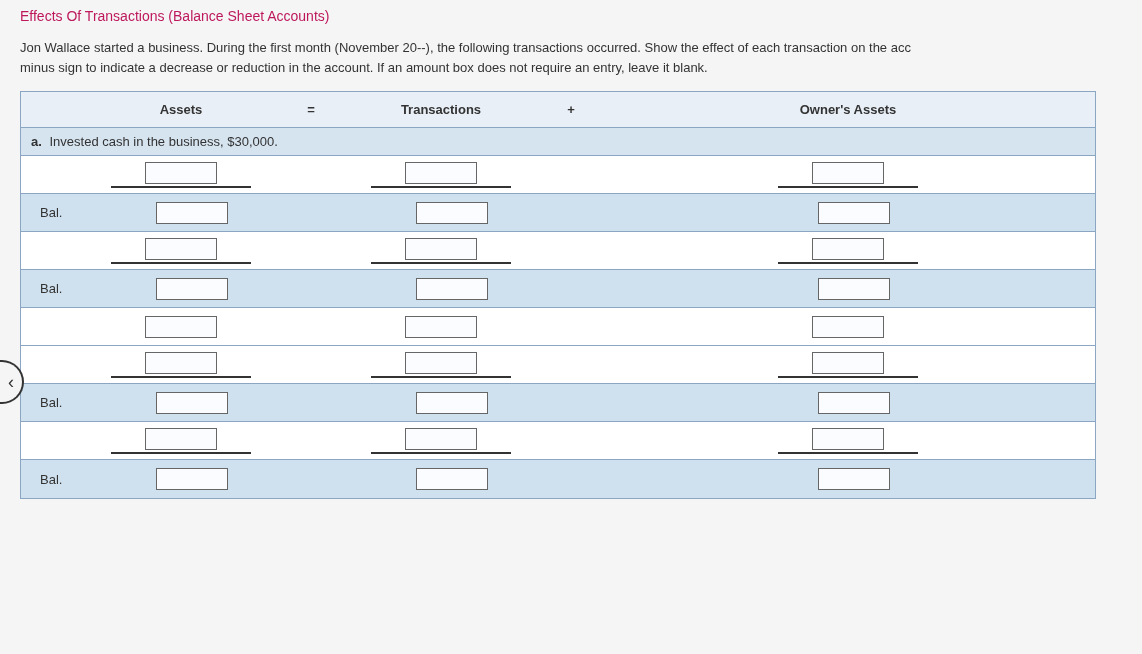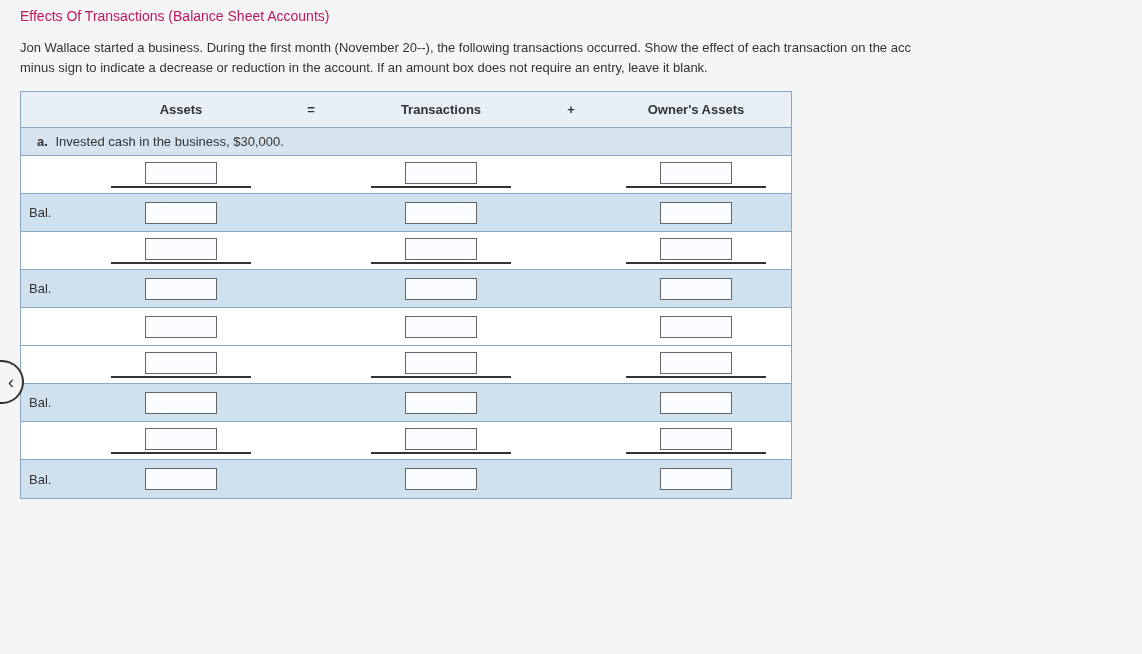--- a/index.html
+++ b/index.html
@@ -18,21 +18,21 @@
     color: #be185d;
     margin-bottom: 14px;
   }
   .intro {
     font-size: 13px;
     color: #333;
     line-height: 1.5;
     margin-bottom: 14px;
   }
   .worksheet {
-    width: 772px;
+    width: 1076px;
     border: 1px solid #8aa6c2;
     background: #fff;
   }
   .hdr-row {
     display: flex;
     background: #e8eff6;
     border-bottom: 1px solid #8aa6c2;
     height: 36px;
     align-items: center;
     font-weight: bold;
@@ -41,34 +41,35 @@
   .col-label { flex: 0 0 60px; padding-left: 8px; }
   .col-assets { flex: 0 0 200px; text-align: center; }
   .col-eq { flex: 0 0 60px; text-align: center; }
   .col-liab { flex: 0 0 200px; text-align: center; }
   .col-plus { flex: 0 0 60px; text-align: center; }
   .col-oe { flex: 1 1 auto; text-align: center; }
 
   .desc-row {
     background: #d6e4f0;
     border-bottom: 1px solid #8aa6c2;
-    padding: 6px 16px;
+    padding: 6px 10px;
     font-size: 13px;
     color: #333;
   }
   .desc-row .letter { font-weight: bold; margin-right: 4px; }
 
   .input-row {
     display: flex;
     align-items: center;
     height: 38px;
     border-bottom: 1px solid #8aa6c2;
   }
   .input-row.bal {
     background: #cfe0ee;
+    padding-left: 11px;
   }
   .input-row .col-label {
     font-size: 13px;
     color: #333;
     padding-left: 8px;
   }
   .cell-wrap {
     display: flex;
     justify-content: center;
     align-items: center;

